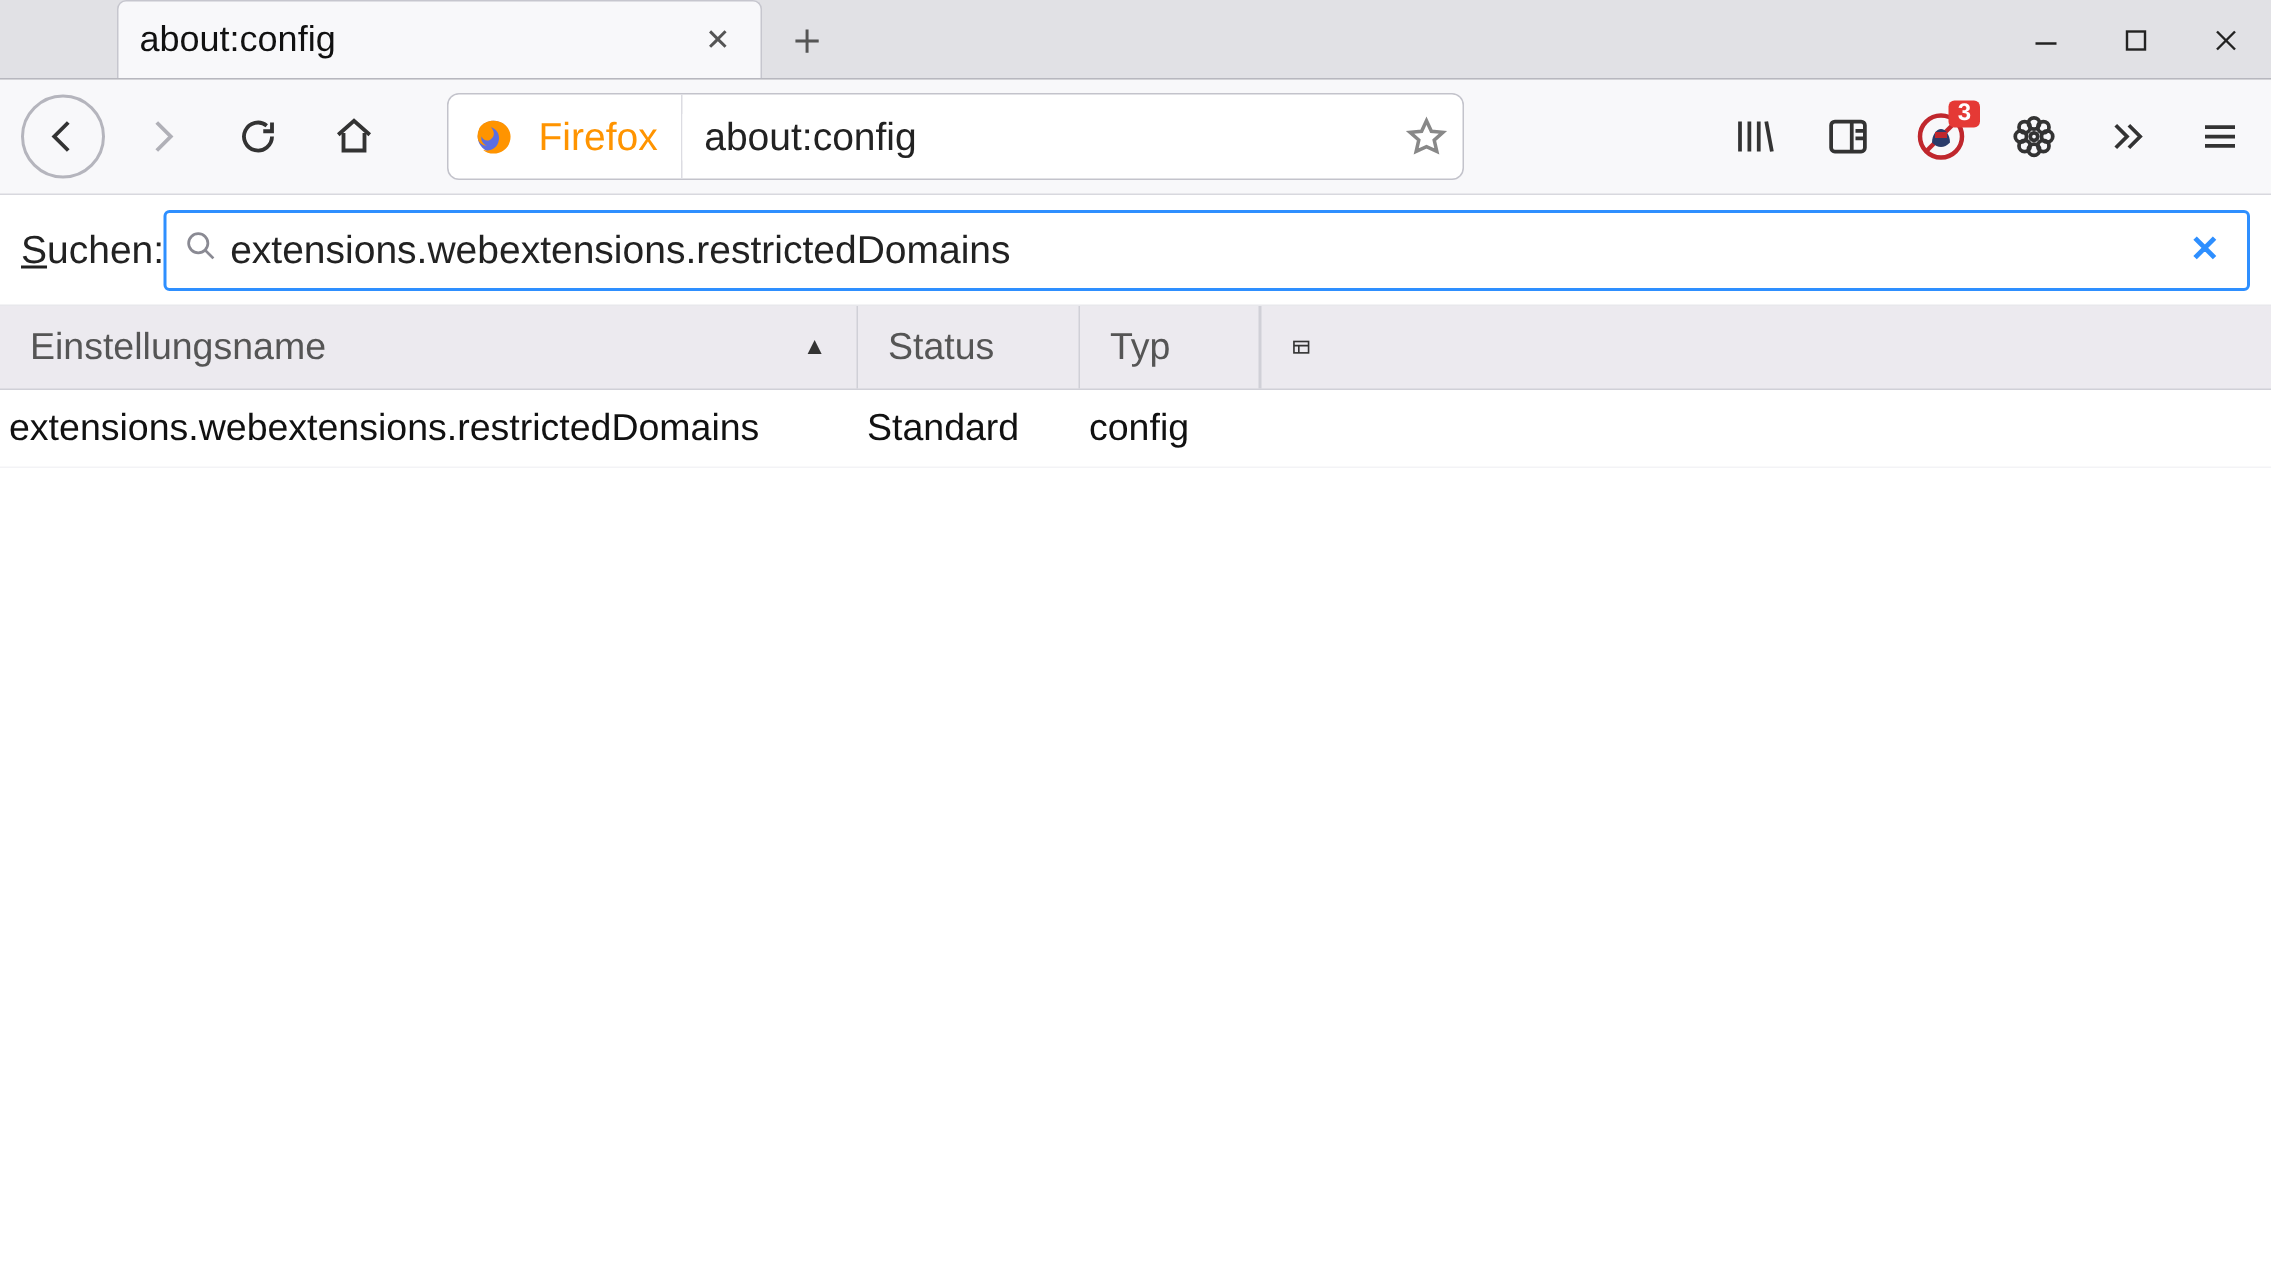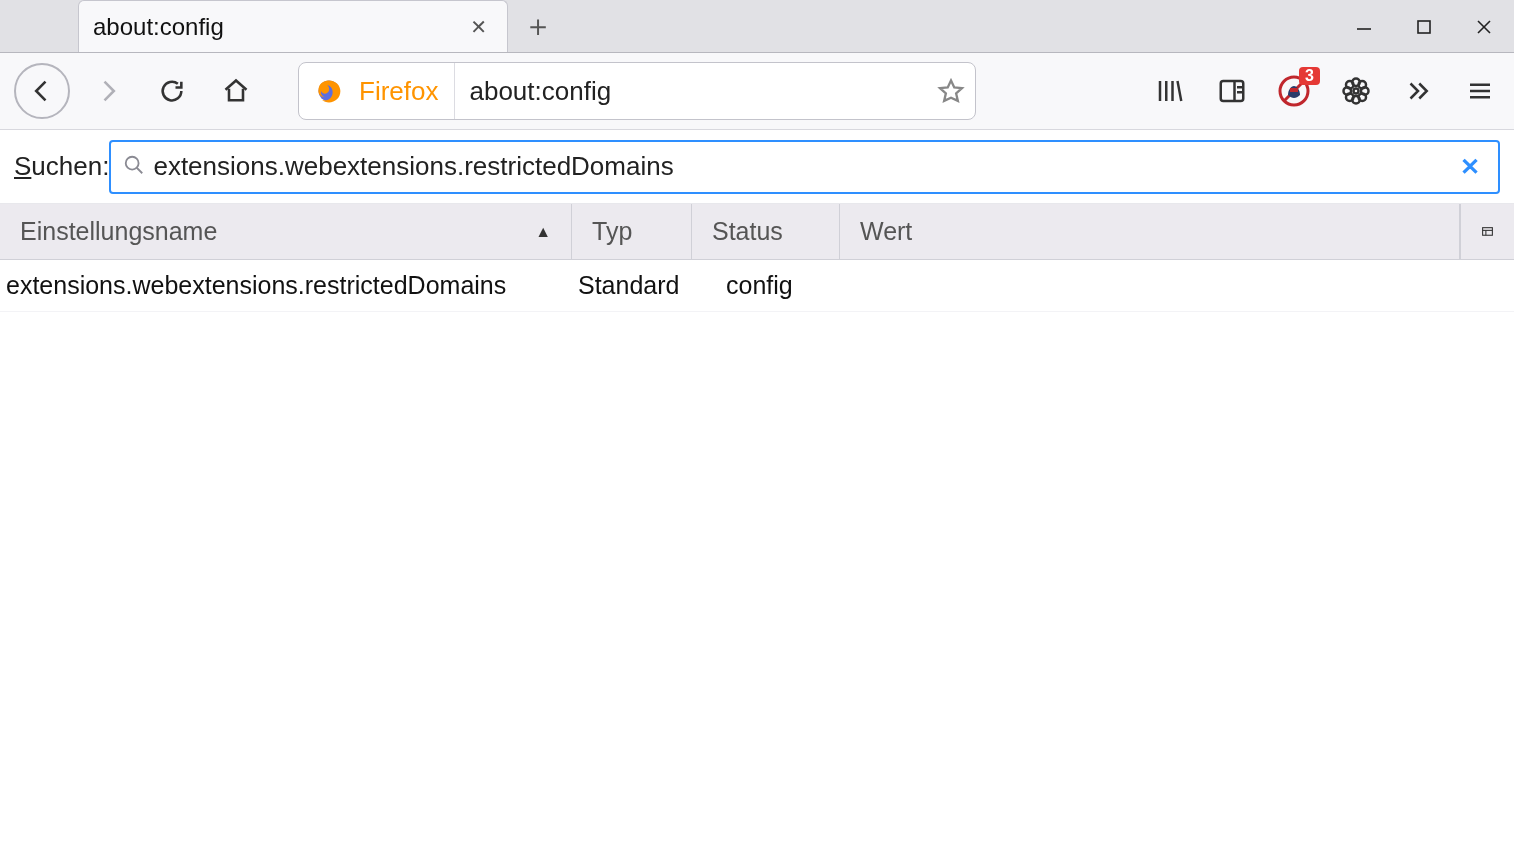--- a/index.html
+++ b/index.html
@@ -245,28 +245,25 @@
     <input class="search-input" autofocus="" value="extensions.webextensions.restrictedDomains" style="">
     <span class="clear-btn">✕</span>
   </div>
 </div>
 
 <div class="grid-head">
   <div class="col name">
     <span>Einstellungsname</span>
     <span class="sort-ind">▲</span>
   </div>
+  <div class="col status">
+      <span>Status</span>
+    </div>
   <div class="col type">
       <span>Typ</span>
-    </div>
-  <div class="col status">
-      <span>Status</span>
-    </div>
-  <div class="col value">
-      <span>Wert</span>
     </div>
   <div class="col picker">
     <svg width="22" height="22" viewBox="0 0 24 24" fill="none" stroke="#333" stroke-width="2">
         <rect x="3" y="4" width="18" height="14"></rect>
         <line x1="3" y1="9" x2="21" y2="9"></line>
         <line x1="9" y1="9" x2="9" y2="18"></line>
       </svg>
   </div>
 </div>
 

